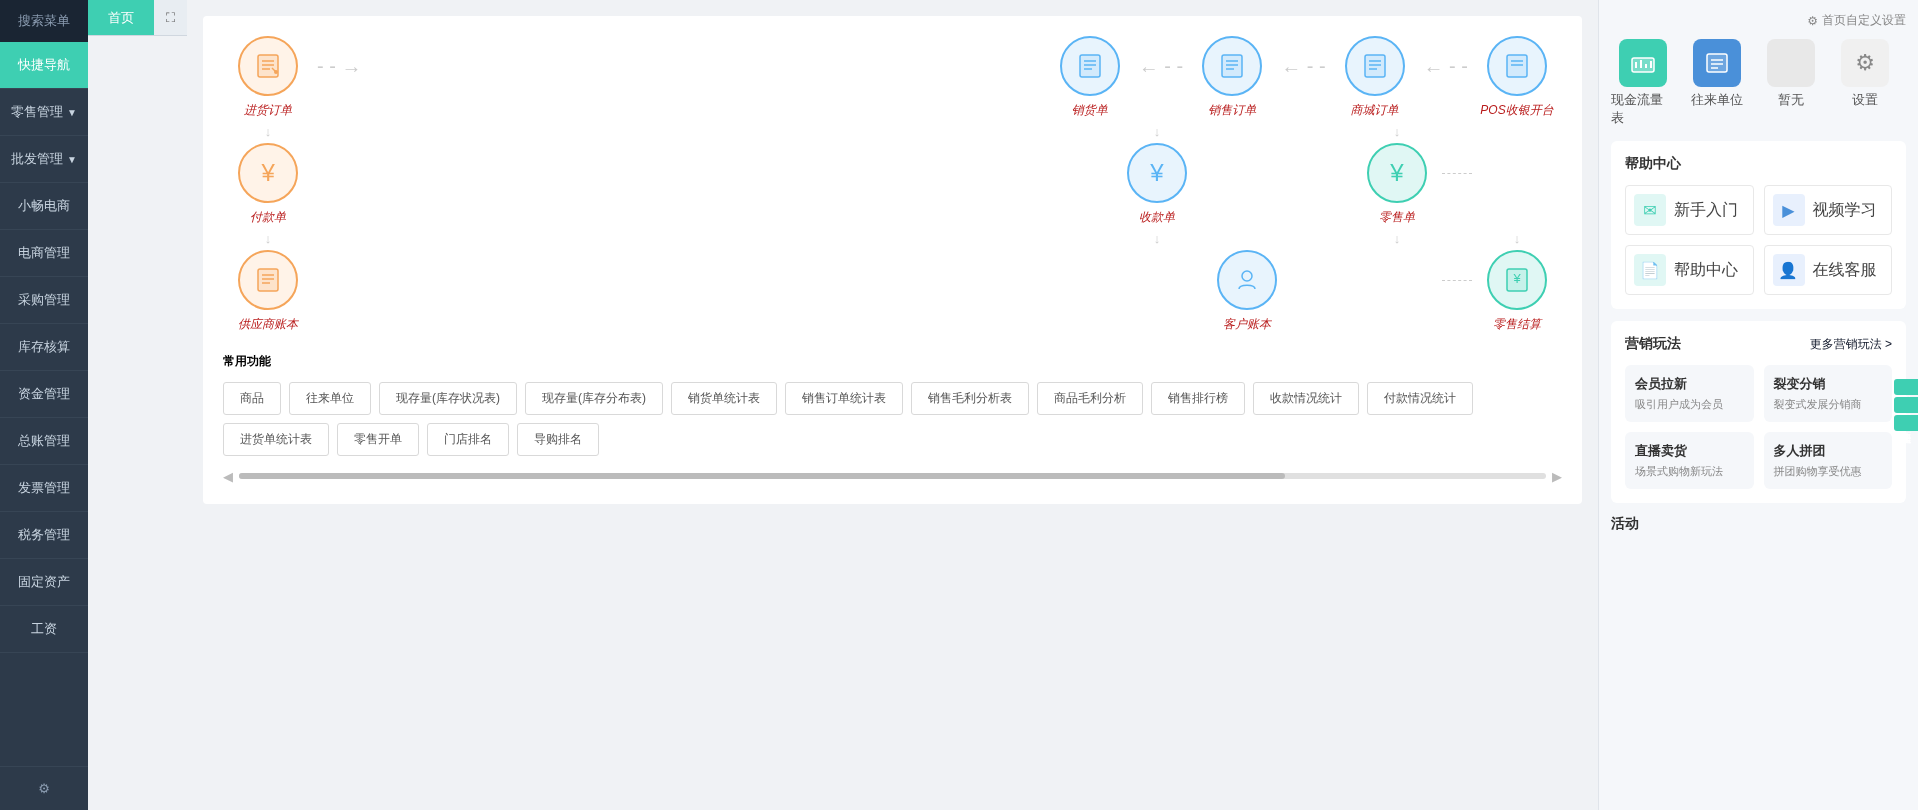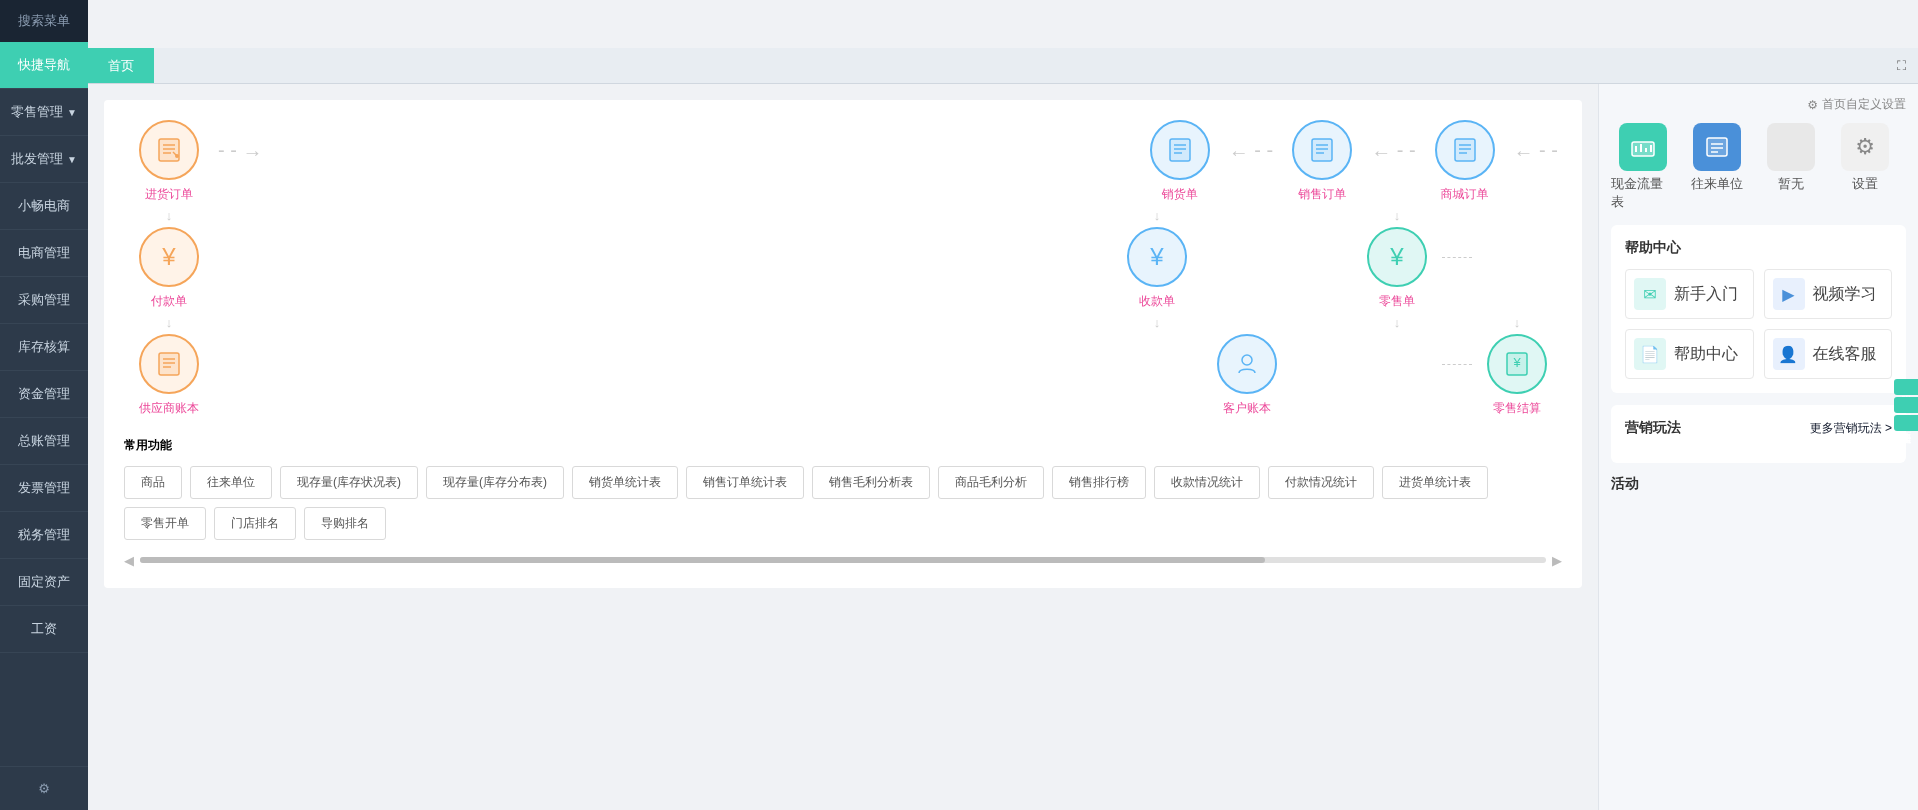--- a/index.html
+++ b/index.html
@@ -47,23 +47,22 @@
       padding: 14px 8px;
       text-align: center;
       cursor: pointer;
       border-top: 1px solid #374555;
     }
 
     
     .main {
       flex: 1;
       display: flex;
-      flex-direction: column;
+      flex-direction: row;
       overflow: hidden;
-      margin-top: 48px;
     }
 
     
     .tab-bar {
       background: #e8edf2;
       display: flex;
       align-items: center;
       border-bottom: 1px solid #d0d7df;
       height: 36px;
       flex-shrink: 0;
@@ -121,21 +120,21 @@
       border-radius: 50%;
       display: flex;
       align-items: center;
       justify-content: center;
       font-size: 22px;
       margin-bottom: 6px;
     }
     .wf-circle.orange { background: #fff3e8; color: #f5a55a; border: 2px solid #f5a55a; }
     .wf-circle.blue { background: #e8f4fd; color: #5ab4f5; border: 2px solid #5ab4f5; }
     .wf-circle.teal { background: #e0f7f4; color: #3ecfb2; border: 2px solid #3ecfb2; }
-    .wf-label { font-size: 12px; color: #ec4899; text-align: center; }
+    .wf-label { font-size: 12px; color: #b91c1c; text-align: center; font-style: italic; }
     .section-title {
       font-size: 12px;
       color: #000000;
       font-weight: bold;
       margin-bottom: 12px;
     }
     .func-grid {
       display: flex;
       flex-wrap: wrap;
       gap: 8px;
@@ -422,20 +421,31 @@
                   <line x1="8" y1="9" x2="20" y2="9" stroke="#5ab4f5" stroke-width="1.5"></line>
                   <line x1="8" y1="13" x2="20" y2="13" stroke="#5ab4f5" stroke-width="1.5"></line>
                   <line x1="8" y1="17" x2="16" y2="17" stroke="#5ab4f5" stroke-width="1.5"></line>
                 </svg>
             </div>
             <span class="wf-label">商城订单</span>
           </div>
 
           <div style="padding-bottom:22px; color:#ccc; font-size:20px; margin:0 4px;">← - -</div>
 
+          <div class="wf-node">
+            <div class="wf-circle blue">
+              <svg width="28" height="28" viewBox="0 0 28 28" fill="none">
+                  <rect x="4" y="3" width="20" height="22" rx="2" fill="#5ab4f5" opacity="0.15"></rect>
+                  <rect x="4" y="3" width="20" height="22" rx="2" stroke="#5ab4f5" stroke-width="1.5"></rect>
+                  <line x1="8" y1="9" x2="20" y2="9" stroke="#5ab4f5" stroke-width="1.5"></line>
+                  <line x1="8" y1="13" x2="20" y2="13" stroke="#5ab4f5" stroke-width="1.5"></line>
+                </svg>
+            </div>
+            <span class="wf-label">POS收银开台</span>
+          </div>
         </div>
 
         <div style="display:flex; align-items:center; height:24px; margin-bottom:0;">
           <div style="width:90px; display:flex; justify-content:center;">
               <span style="color:#ccc;">↓</span>
             </div>
           <div style="flex:1;"></div>
           <div style="width:90px; display:flex; justify-content:center;">
               <span style="color:#ccc;">↓</span>
             </div>
@@ -641,20 +651,38 @@
             <span class="help-item-label">在线客服</span>
           </div>
         </div>
       </div>
 
       <div class="marketing-card">
         <div class="marketing-header">
           <span class="marketing-title">营销玩法</span>
           <span class="marketing-more">更多营销玩法 &gt;</span>
         </div>
+        <div class="marketing-grid">
+          <div class="marketing-item">
+            <div class="marketing-item-title">会员拉新</div>
+            <div class="marketing-item-desc">吸引用户成为会员</div>
+          </div>
+          <div class="marketing-item">
+            <div class="marketing-item-title">裂变分销</div>
+            <div class="marketing-item-desc">裂变式发展分销商</div>
+          </div>
+          <div class="marketing-item">
+            <div class="marketing-item-title">直播卖货</div>
+            <div class="marketing-item-desc">场景式购物新玩法</div>
+          </div>
+          <div class="marketing-item">
+            <div class="marketing-item-title">多人拼团</div>
+            <div class="marketing-item-desc">拼团购物享受优惠</div>
+          </div>
+        </div>
       </div>
 
       <div>
         <div class="activity-title">活动</div>
       </div>
     </div>
   </div>
 </div>
 
 <div class="right-float-btns">

